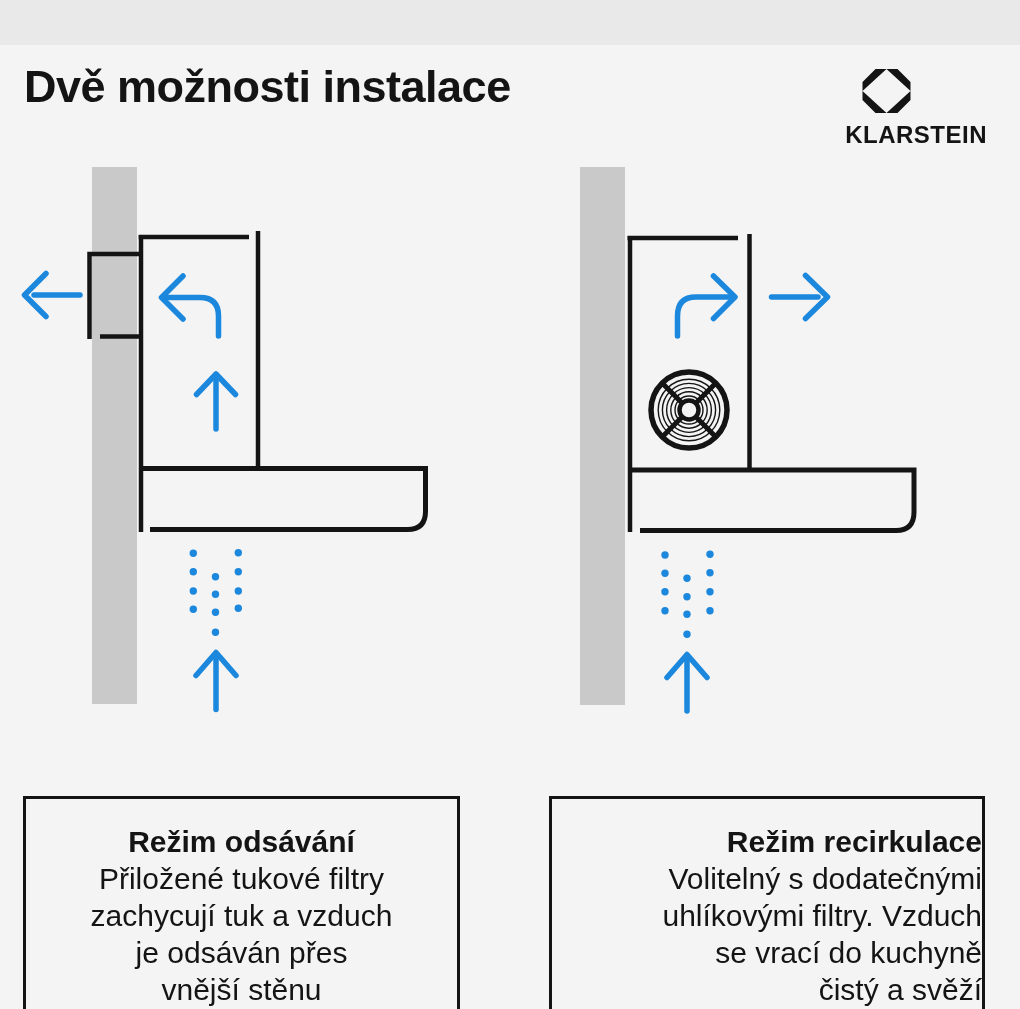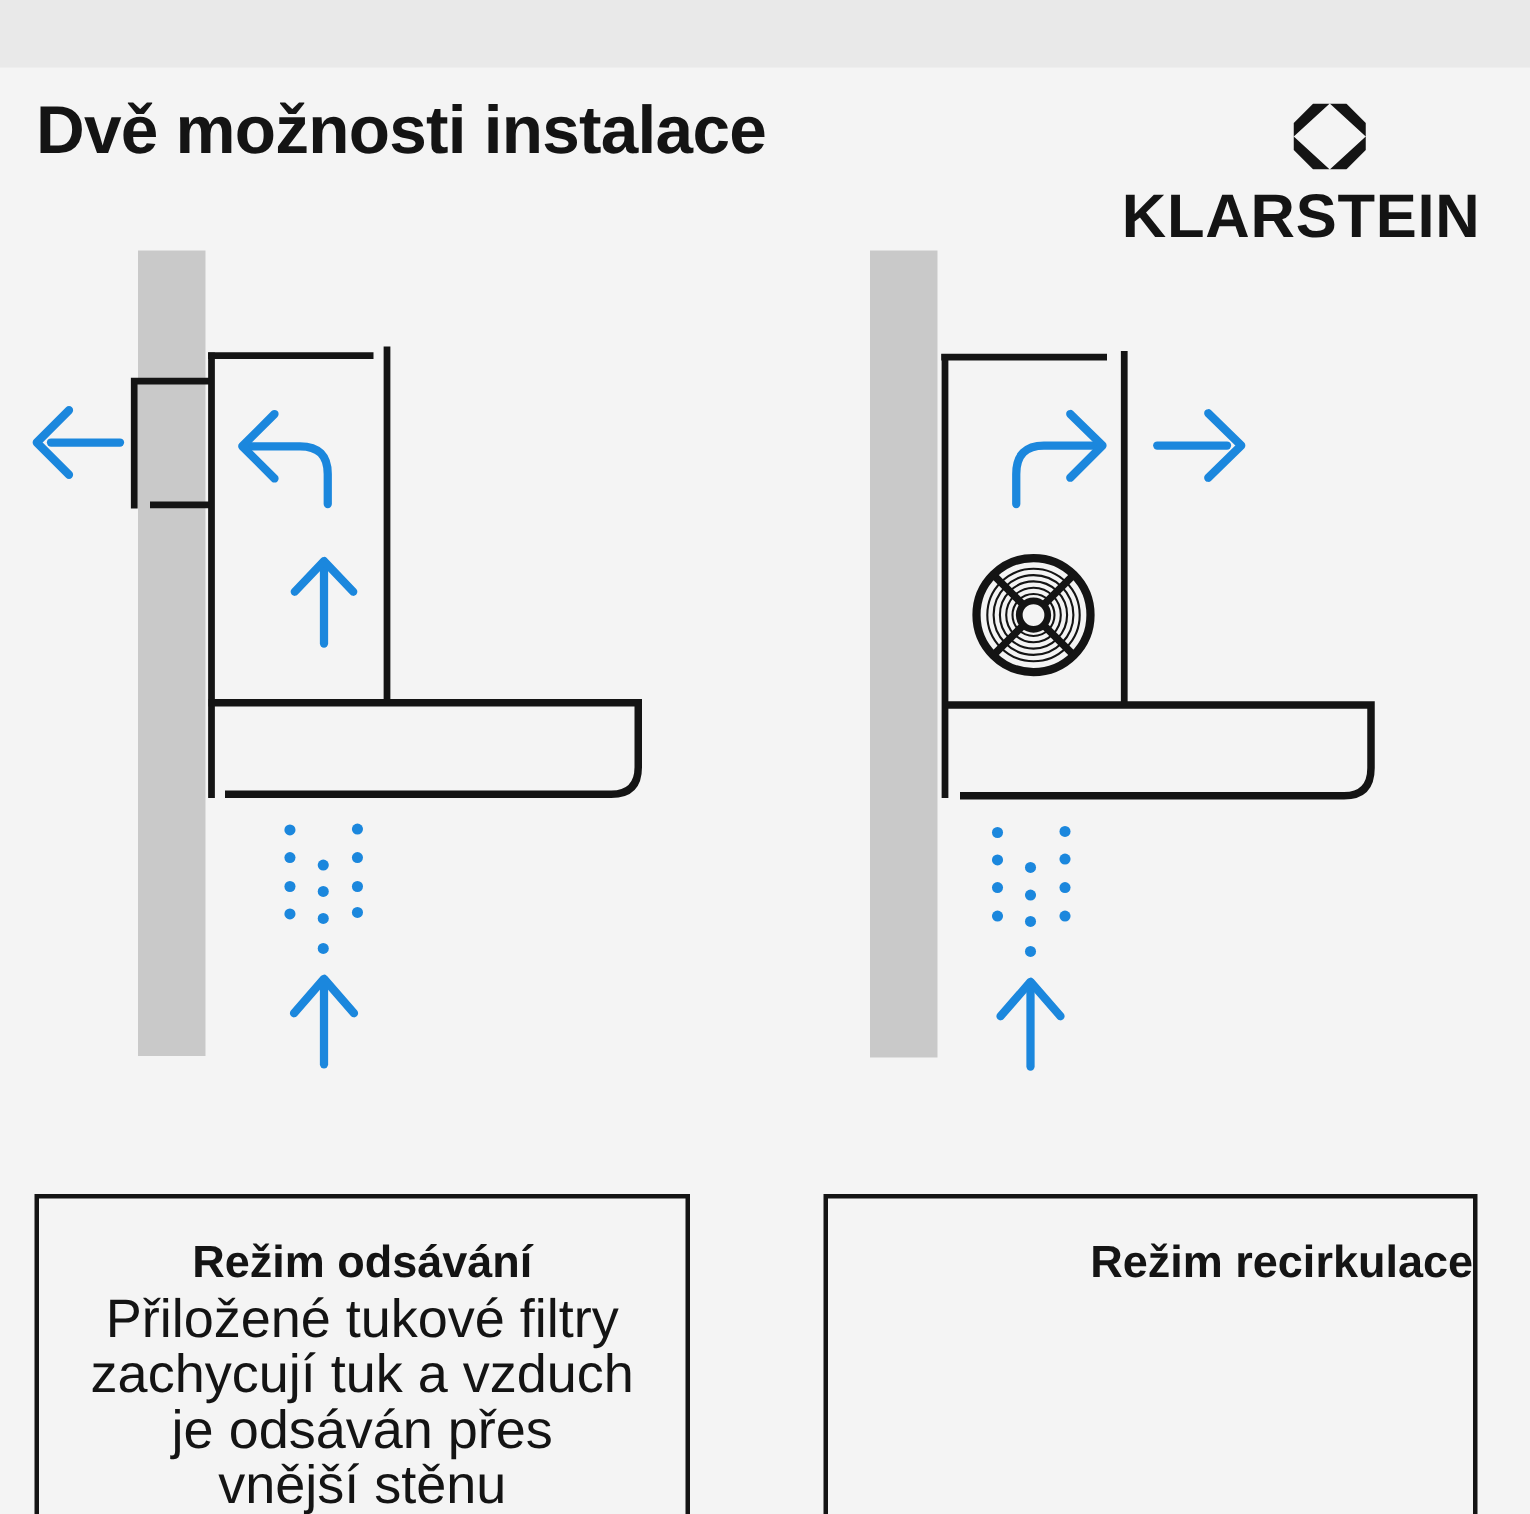--- a/index.html
+++ b/index.html
@@ -20,39 +20,39 @@
   }
   .page-title{
     position:absolute;left:24px;top:16px;
     font-size:45px;font-weight:700;color:var(--ink);
     letter-spacing:-0.5px;white-space:nowrap;
   }
   .brand{position:absolute;top:0;right:0;width:260px;height:120px;}
   .brand-icon{position:absolute;left:102px;top:24px;width:49px;height:44px;}
   .brand-name{
     position:absolute;right:33px;top:76px;
-    font-size:41px;font-weight:700;color:var(--ink);
+    font-size:24px;font-weight:700;color:var(--ink);
     letter-spacing:0.5px;white-space:nowrap;
   }
   svg.diagram-layer{position:absolute;left:0;top:0;}
   .ink-line{stroke:var(--ink);fill:none;}
   .blue-line{stroke:var(--accent);fill:none;stroke-width:5.5;stroke-linecap:round;stroke-linejoin:round;}
   .blue-dot{fill:var(--accent);}
   .caption-box{
     position:absolute;top:751px;width:437px;height:230px;
     border:3px solid var(--ink);
     background:var(--bg);
     text-align:center;
     padding-top:24px;
     color:var(--ink);
   }
   .caption-box.left{left:23px;}
   .caption-box.right{left:549px;width:436px;text-align:right;}
   .caption-title{font-size:30px;font-weight:700;line-height:37px;}
-  .caption-body{font-size:36px;font-weight:400;line-height:37px;white-space:pre-line;}
+  .caption-body{font-size:30px;font-weight:400;line-height:37px;white-space:pre-line;}
 </style>
 </head>
 <body>
 
 <div class="canvas">
 
   <div class="page-title">Dvě možnosti instalace</div>
 
   <div class="brand">
     <svg class="brand-icon" viewBox="0 0 48 44" aria-hidden="true">
@@ -170,15 +170,19 @@
   <div class="caption-box left">
     <div class="caption-title">Režim odsávání</div>
     <div class="caption-body">Přiložené tukové filtry
 zachycují tuk a vzduch
 je odsáván přes
 vnější stěnu</div>
   </div>
 
   <div class="caption-box right">
     <div class="caption-title">Režim recirkulace</div>
+    <div class="caption-body">Volitelný s dodatečnými
+uhlíkovými filtry. Vzduch
+se vrací do kuchyně
+čistý a svěží</div>
   </div>
 
 </div>
 
 </body></html>

